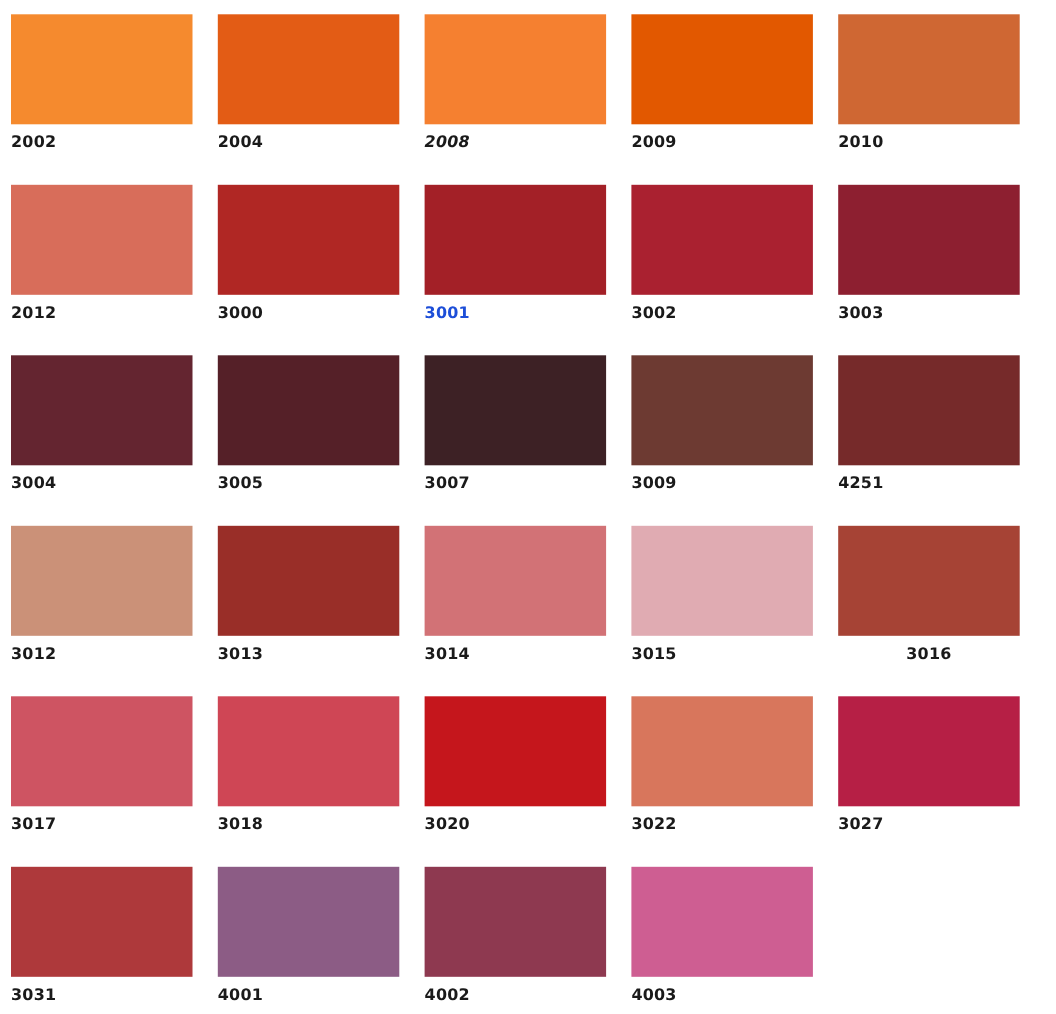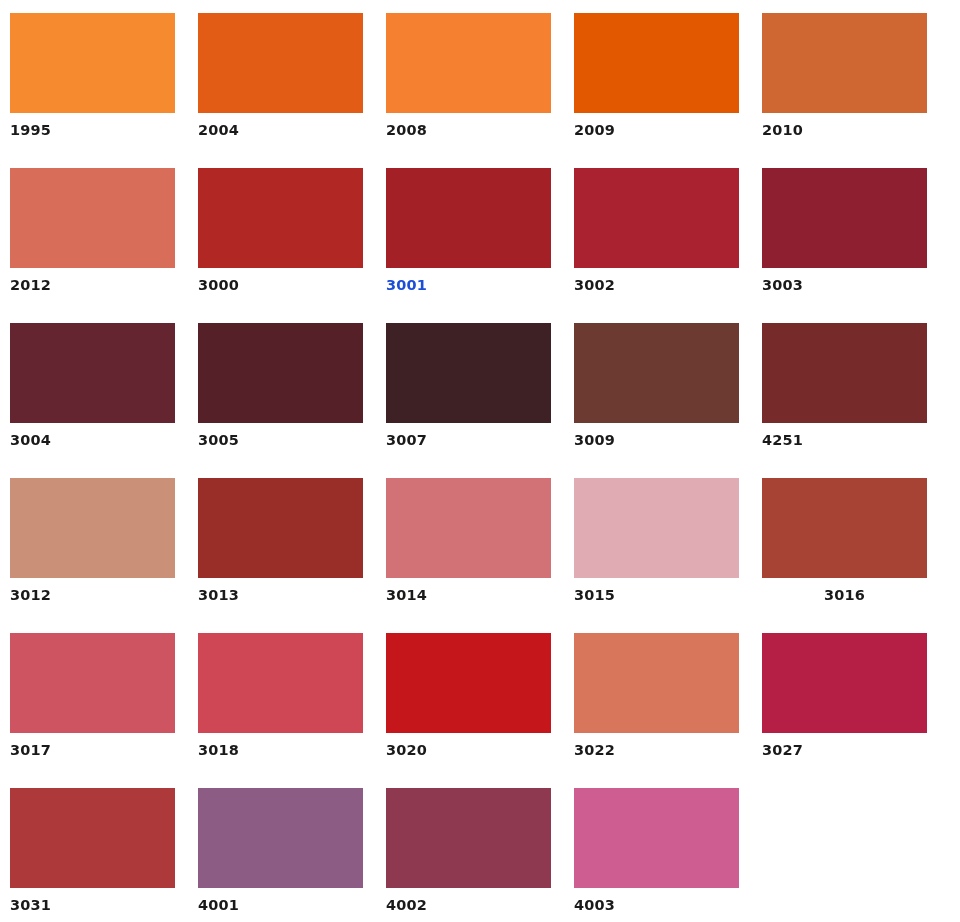--- a/index.html
+++ b/index.html
@@ -43,31 +43,31 @@
     font-family: "DejaVu Sans", "Liberation Sans", sans-serif;
     line-height: 1;
   }
 </style>
 </head>
 <body style="background-color: rgb(255, 255, 255);">
 
 <div id="palette-grid">
   <div class="swatch-cell">
     <span class="swatch-chip" style="background-color: rgb(245, 138, 46);" title="#F58A2E"></span>
-    <span class="swatch-label" style="color: rgb(26, 26, 26);">1995</span>
+    <span class="swatch-label" style="color: rgb(26, 26, 26);">2002</span>
   </div>
 
   <div class="swatch-cell">
     <span class="swatch-chip" style="background-color: rgb(227, 92, 21);" title="#E35C15"></span>
     <span class="swatch-label" style="color: rgb(26, 26, 26);">2004</span>
   </div>
 
   <div class="swatch-cell">
     <span class="swatch-chip" style="background-color: rgb(245, 128, 48);" title="#F58030"></span>
-    <span class="swatch-label" style="color: rgb(26, 26, 26);">2008</span>
+    <span class="swatch-label" style="color: rgb(26, 26, 26); font-style: italic;">2008</span>
   </div>
 
   <div class="swatch-cell">
     <span class="swatch-chip" style="background-color: rgb(226, 88, 0);" title="#E25800"></span>
     <span class="swatch-label" style="color: rgb(26, 26, 26);">2009</span>
   </div>
 
   <div class="swatch-cell">
     <span class="swatch-chip" style="background-color: rgb(207, 103, 51);" title="#CF6733"></span>
     <span class="swatch-label" style="color: rgb(26, 26, 26);">2010</span>

